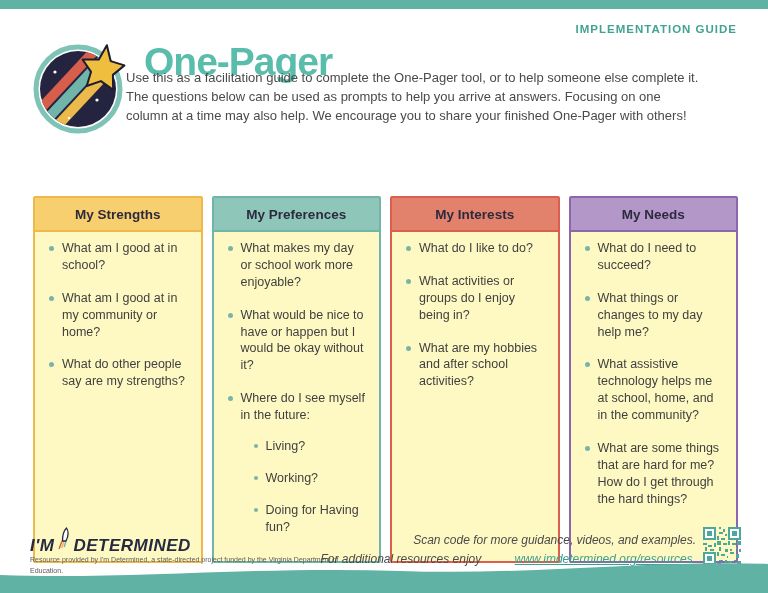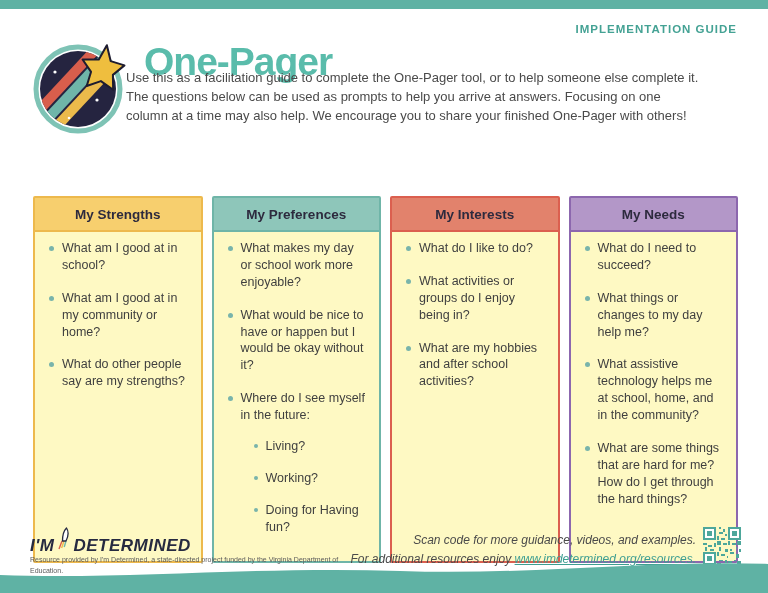--- a/index.html
+++ b/index.html
@@ -107,20 +107,21 @@
     position: absolute; top: 531px; right: 72px;
     text-align: right;
     font-size: 12px; line-height: 1.55;
     color: #4a4a4a;
     font-style: italic;
   }
   .scan-note a {
     color: #3e9e92;
     text-decoration: underline;
     cursor: pointer;
+    margin-left: 30px;
   }
   .qr {
     position: absolute; top: 527px; right: 27px;
     width: 38px; height: 38px;
   }
   .wave {
     position: absolute; bottom: 0; left: 0;
     width: 768px; height: 34px;
   }
 </style>

